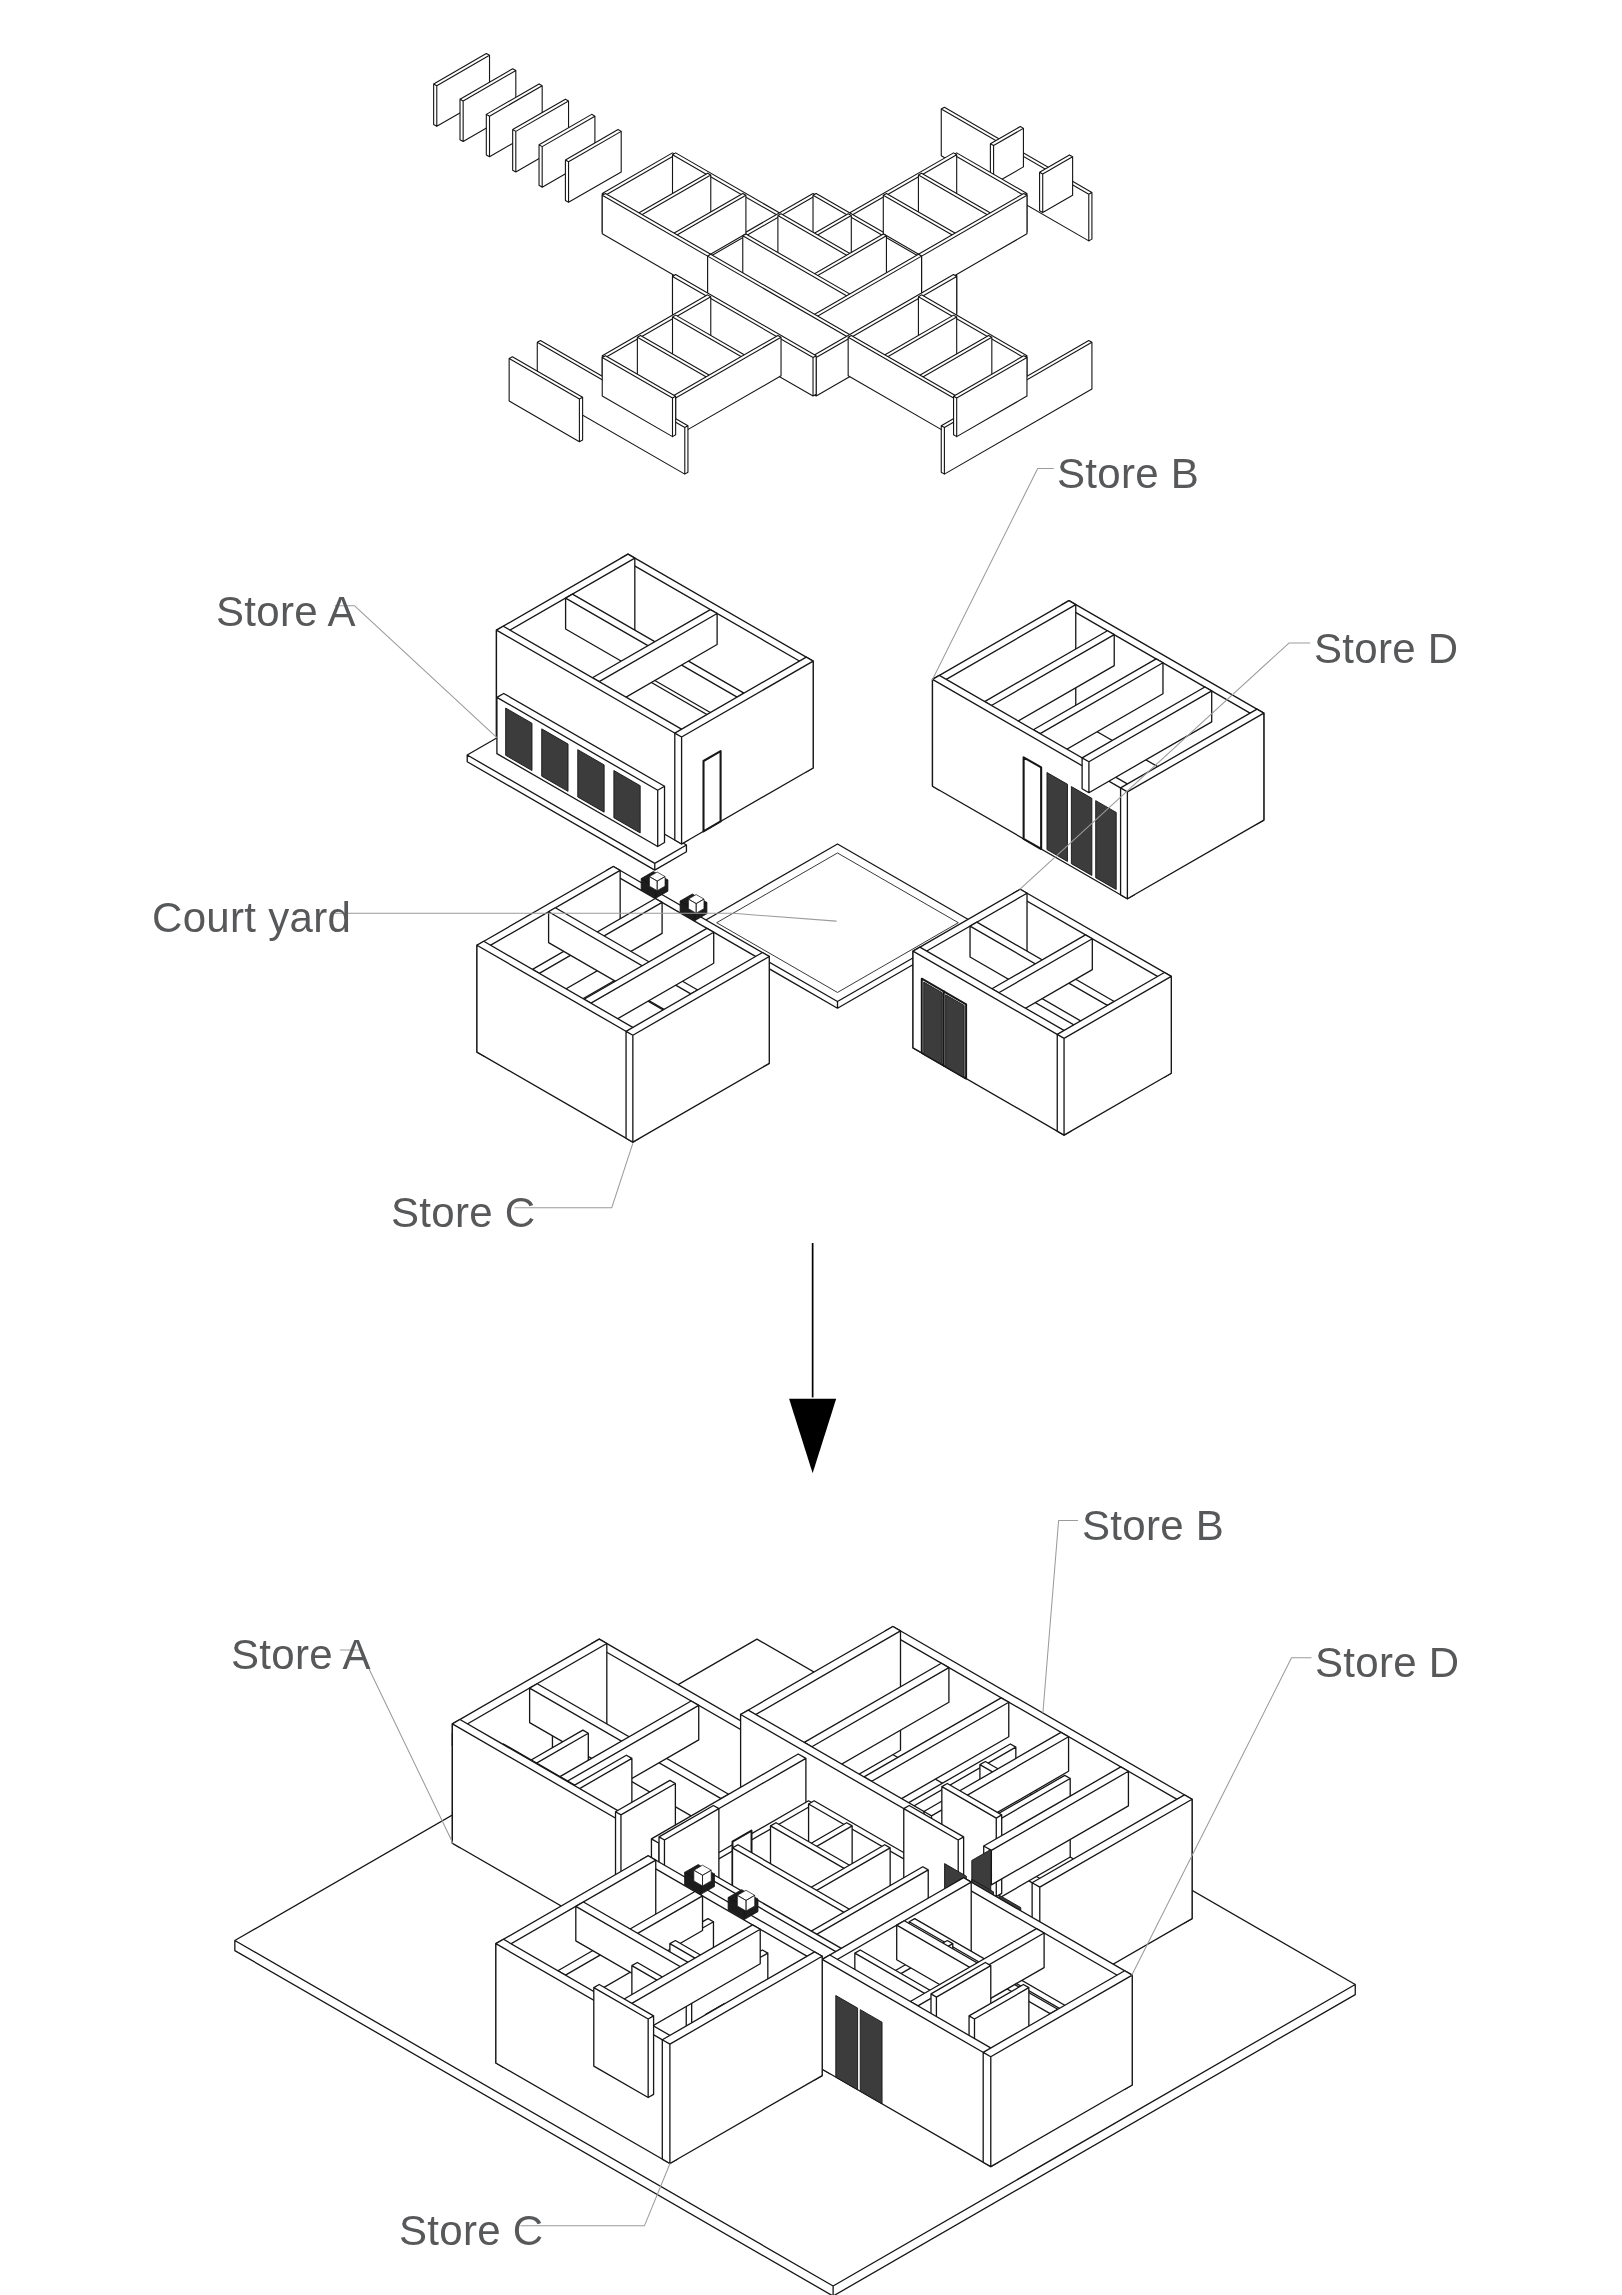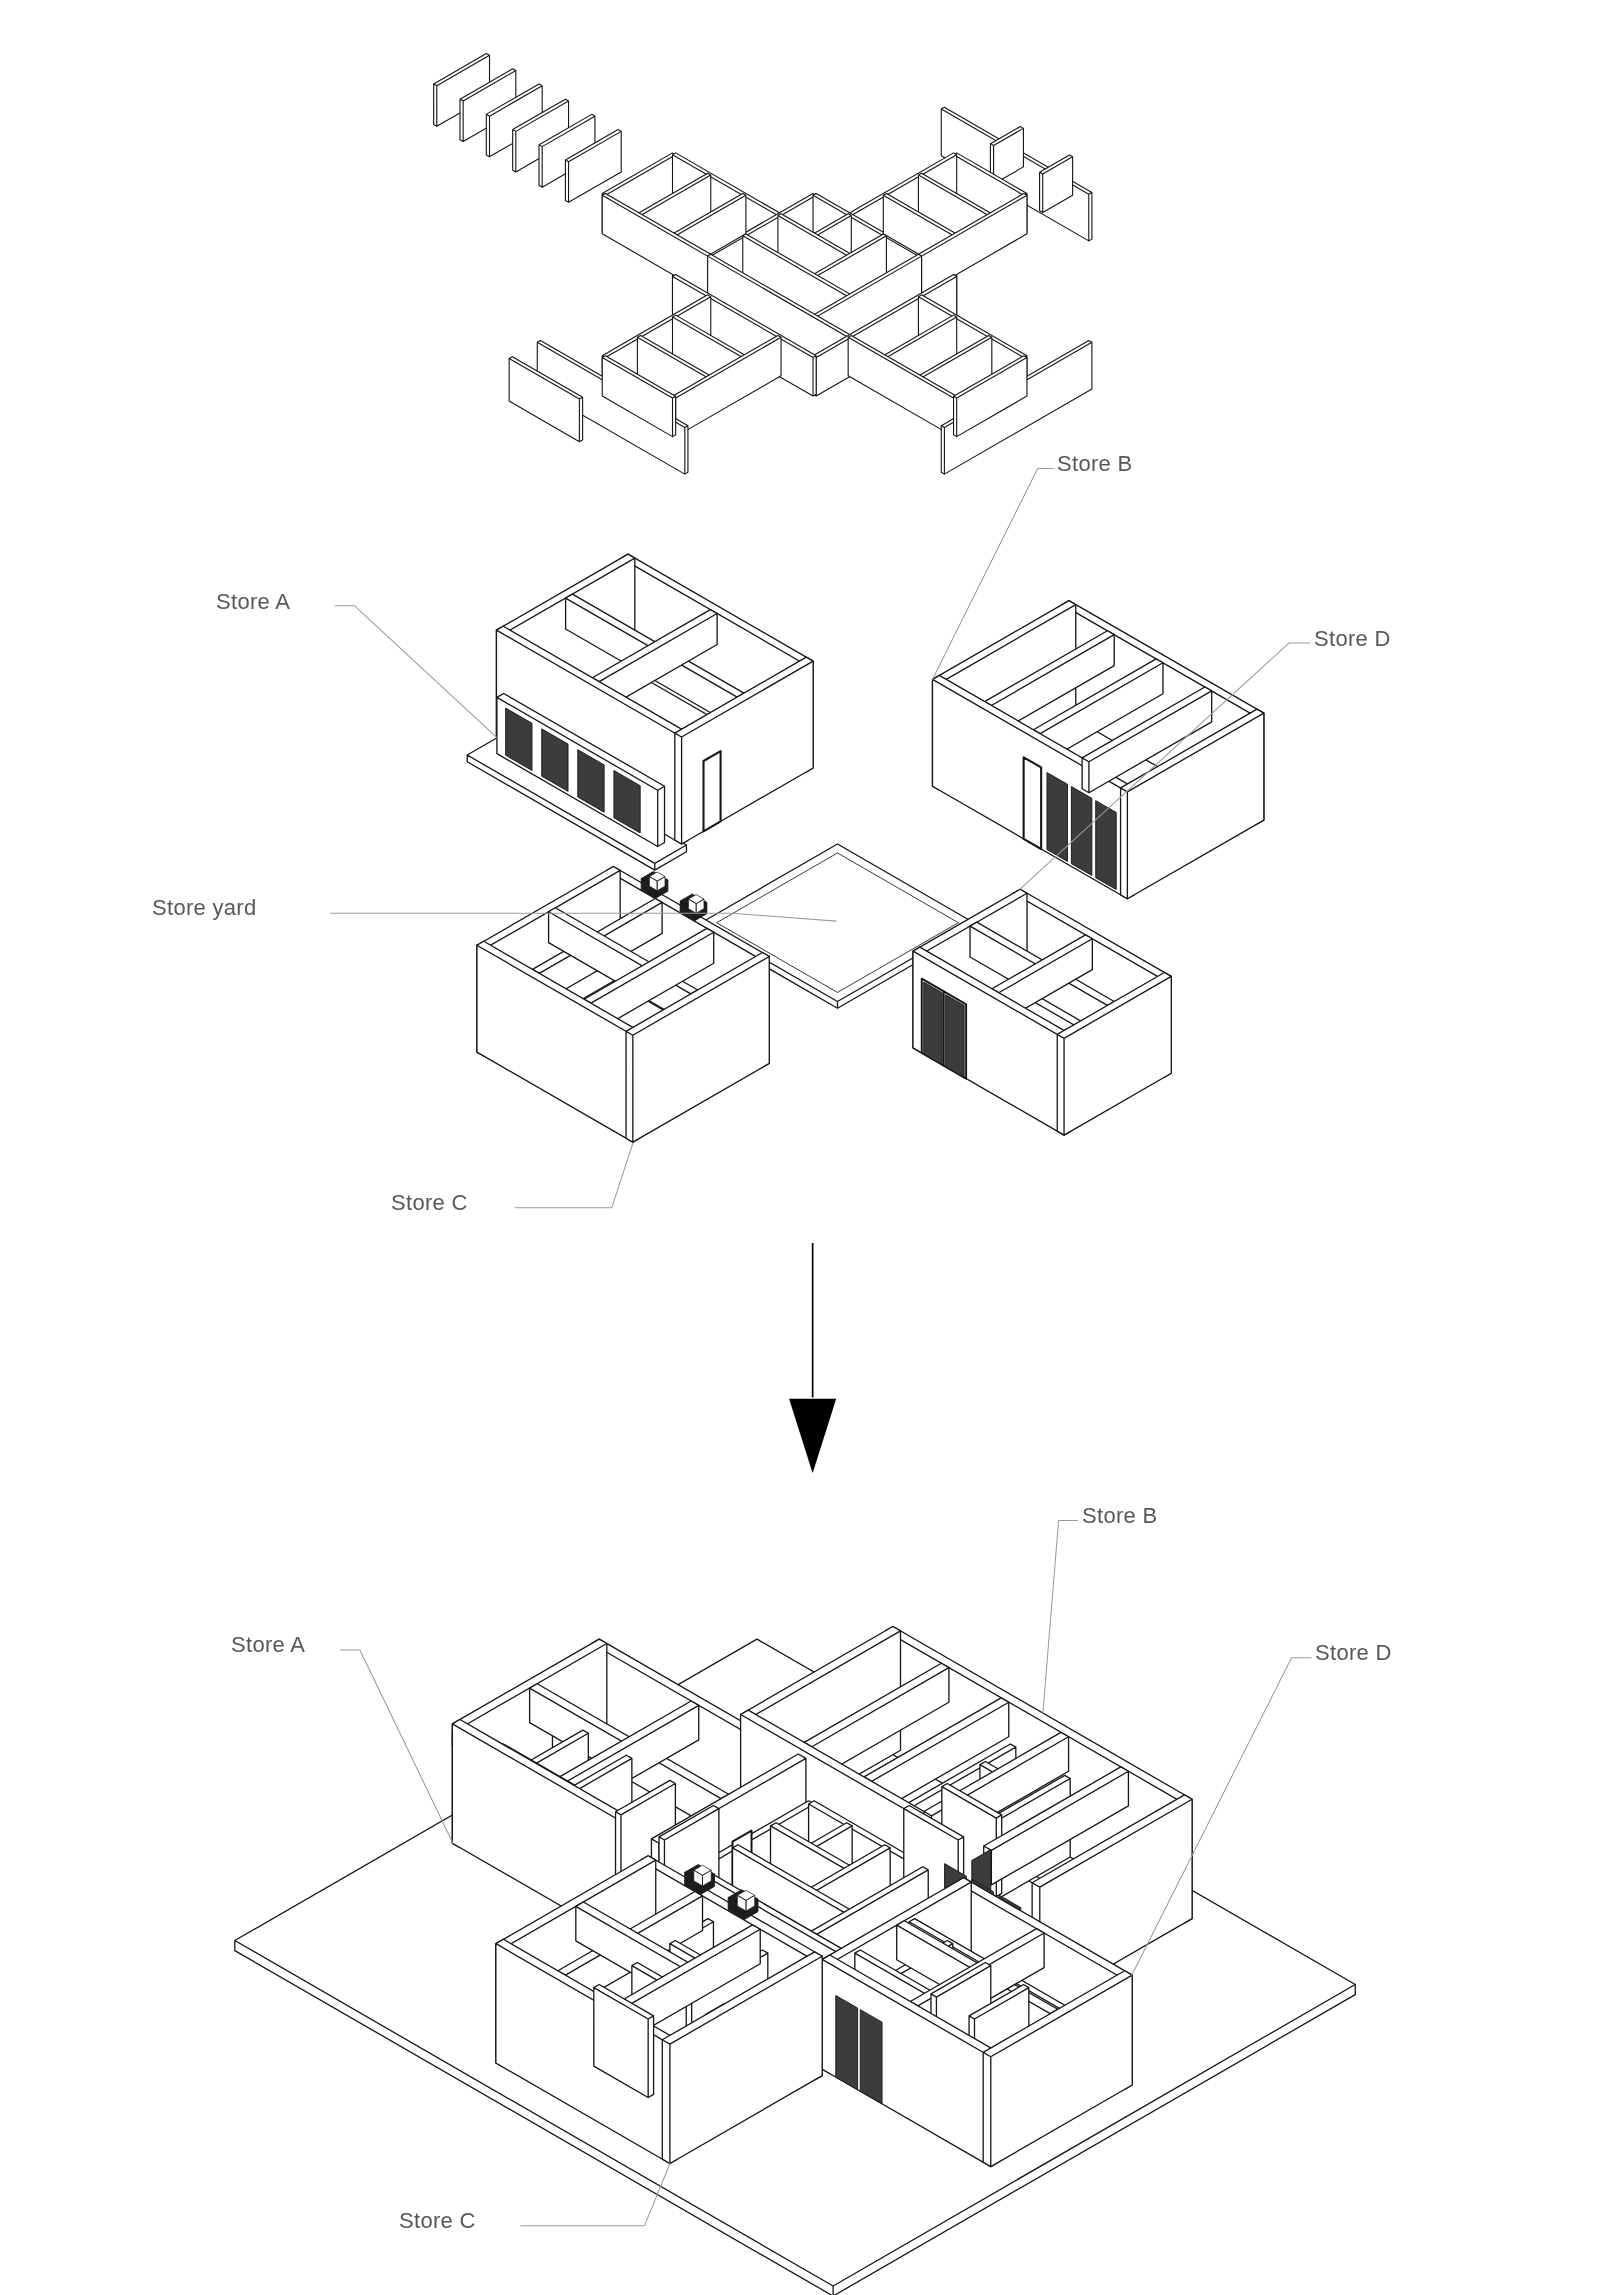--- a/index.html
+++ b/index.html
@@ -1,19 +1,19 @@
 <!DOCTYPE html>
 <html style="font-size:10.5px"><head>
 <meta charset="utf-8">
 <style>
   html,body{margin:0;padding:0;background:#ffffff;}
   .page{position:relative;width:1622px;height:2295px;background:#ffffff;overflow:hidden;
         font-family:"Liberation Sans", sans-serif;}
   #scene{position:absolute;left:0;top:0;}
-  .lbl{position:absolute;font-size:22px;line-height:1.05;font-weight:400;color:#57585a;
+  .lbl{position:absolute;font-size:42px;line-height:1.05;font-weight:400;color:#57585a;
        white-space:nowrap;letter-spacing:0.3px;}
   #lb-eb{left:1057px;top:452px}
   #lb-ea{left:216px;top:590px}
   #lb-ed{left:1314px;top:627px}
   #lb-ey{left:152px;top:896px}
   #lb-ec{left:391px;top:1191px}
   #lb-ab{left:1082px;top:1504px}
   #lb-aa{left:231px;top:1633px}
   #lb-ad{left:1315px;top:1641px}
   #lb-ac{left:399px;top:2209px}
@@ -205,20 +205,20 @@
       </g>
       <g>
         <path d="M1242,1900 L1242,2136" stroke="#000000" stroke-width="2.6" fill="none"></path>
         <polygon points="1206,2138 1278,2138 1242,2252" fill="#000000"></polygon>
       </g>
     </svg>
 
   <div class="lbl" id="lb-eb">Store B</div>
   <div class="lbl" id="lb-ea">Store A</div>
   <div class="lbl" id="lb-ed">Store D</div>
-  <div class="lbl" id="lb-ey">Store yard</div>
+  <div class="lbl" id="lb-ey">Court yard</div>
   <div class="lbl" id="lb-ec">Store C</div>
   <div class="lbl" id="lb-ab">Store B</div>
   <div class="lbl" id="lb-aa">Store A</div>
   <div class="lbl" id="lb-ad">Store D</div>
   <div class="lbl" id="lb-ac">Store C</div>
 </div>
 
 
 </body></html>

